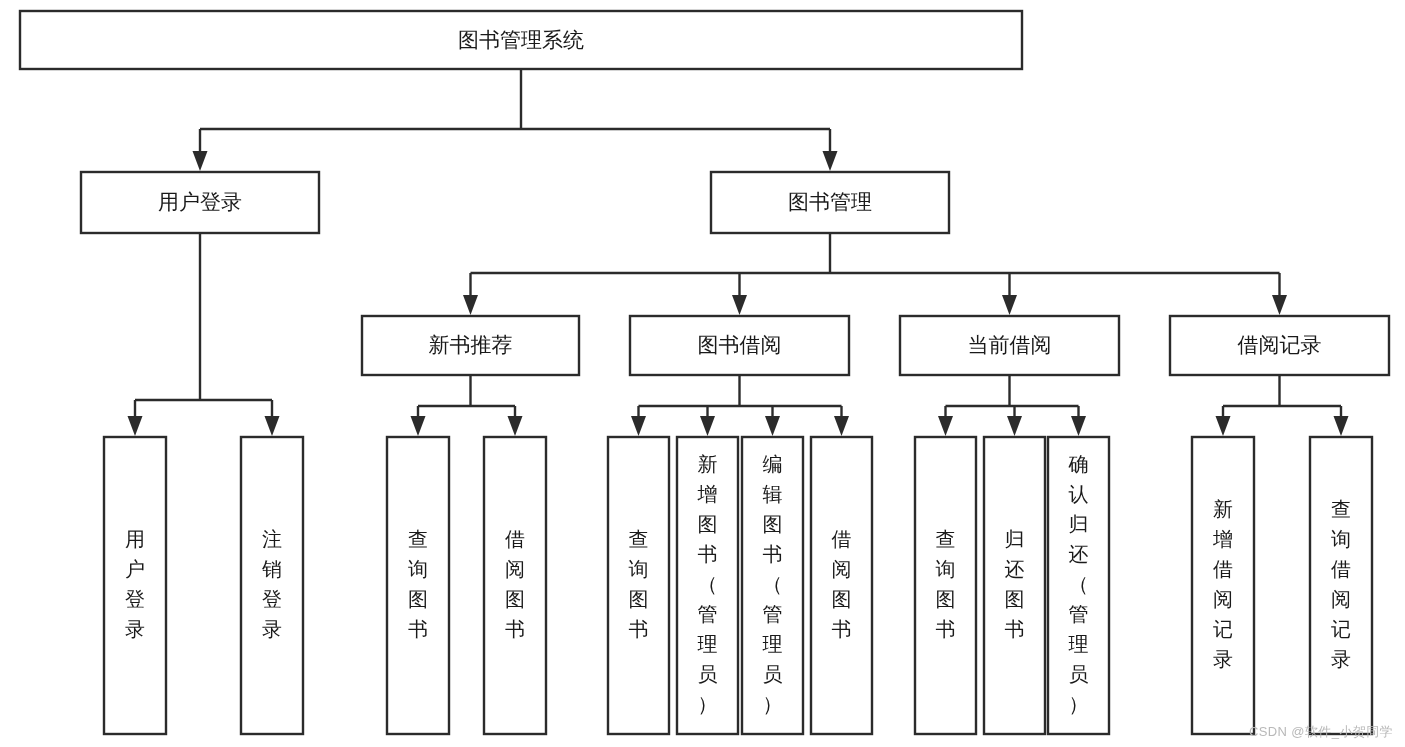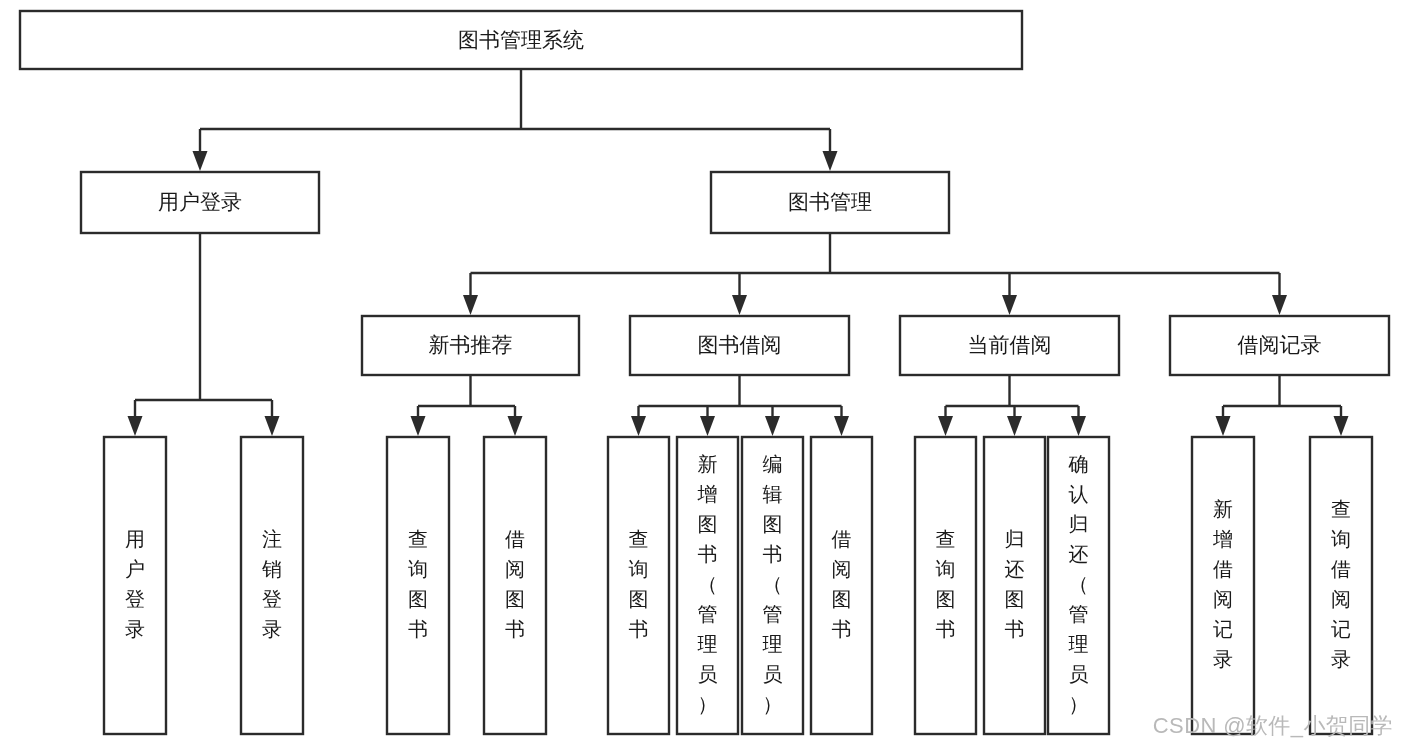--- a/index.html
+++ b/index.html
@@ -49,21 +49,21 @@
     dominant-baseline: middle;
   }
   .node-label.vertical {
     font-size: 20px;
   }
   .watermark {
     position: absolute;
     right: 12px;
     bottom: 6px;
     color: #b9b9b9;
-    font-size: 22px;
+    font-size: 13px;
     font-family: "Liberation Sans", "DejaVu Sans", sans-serif;
     letter-spacing: 0.4px;
     white-space: nowrap;
     user-select: none;
   }
 </style>
 </head>
 <body>
 
 <div id="diagram-root">

